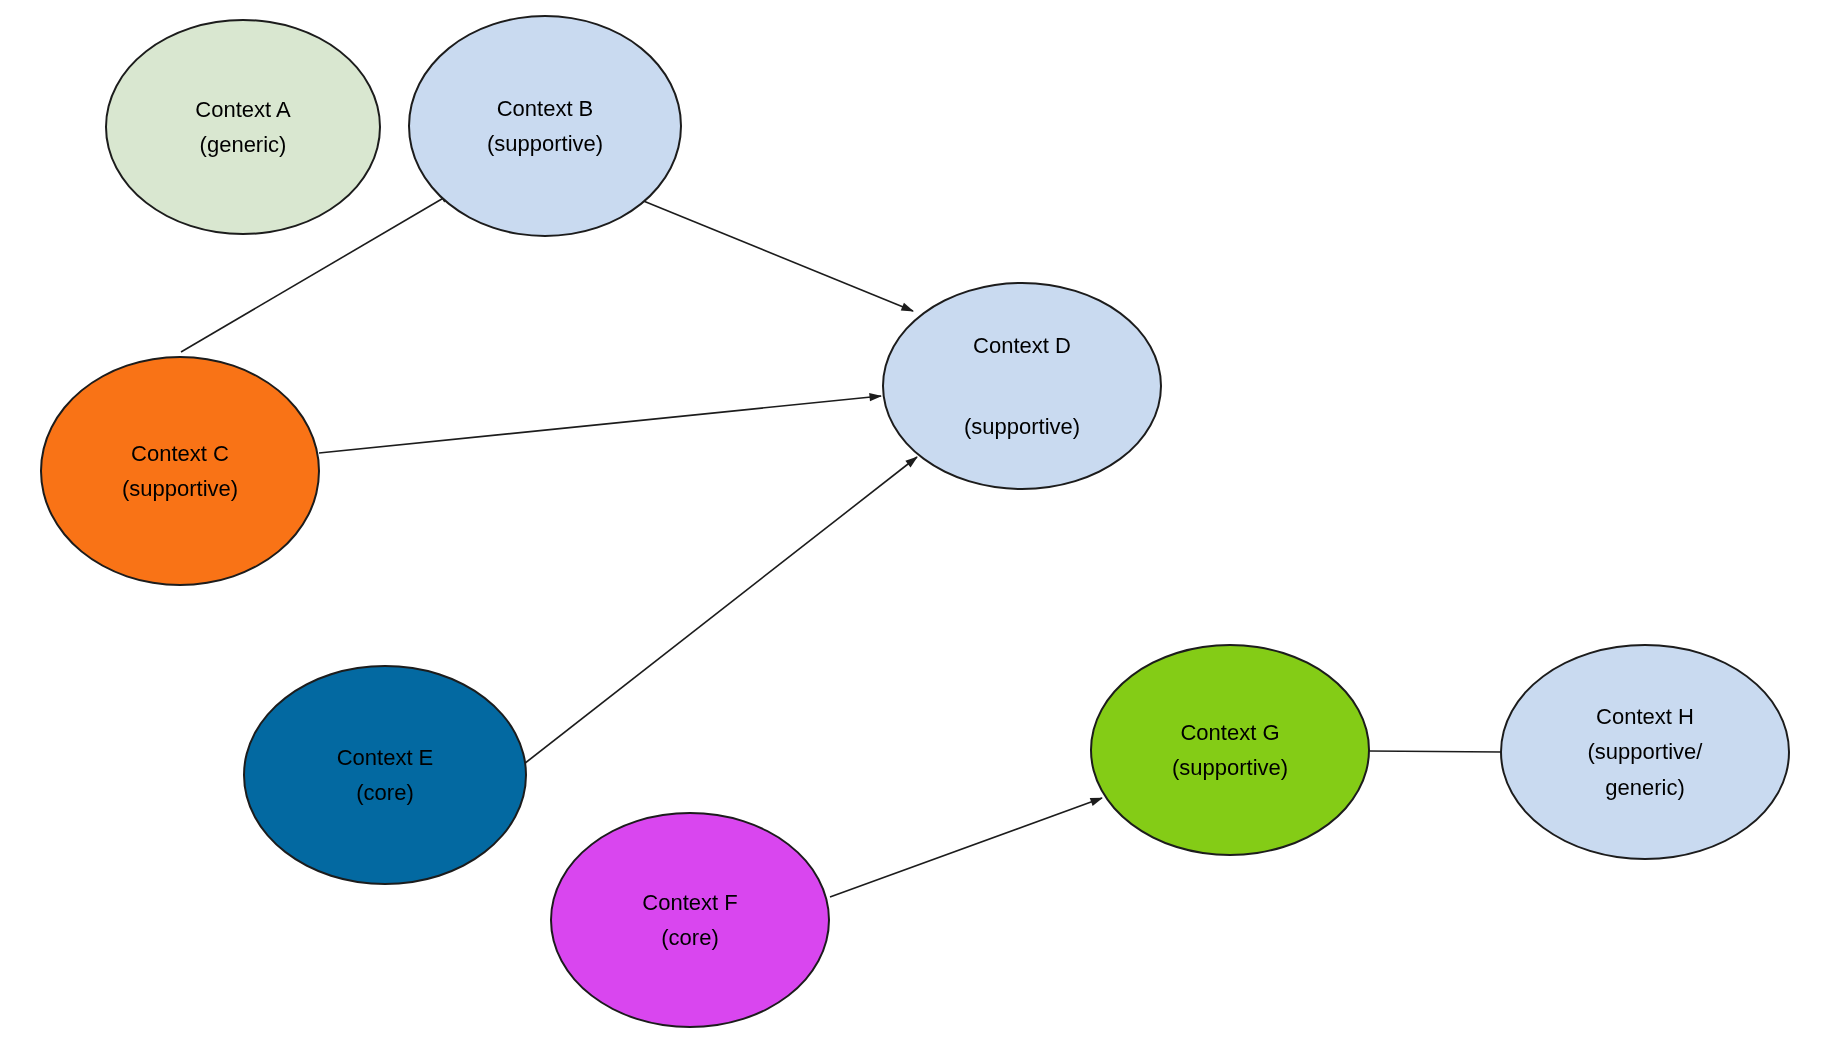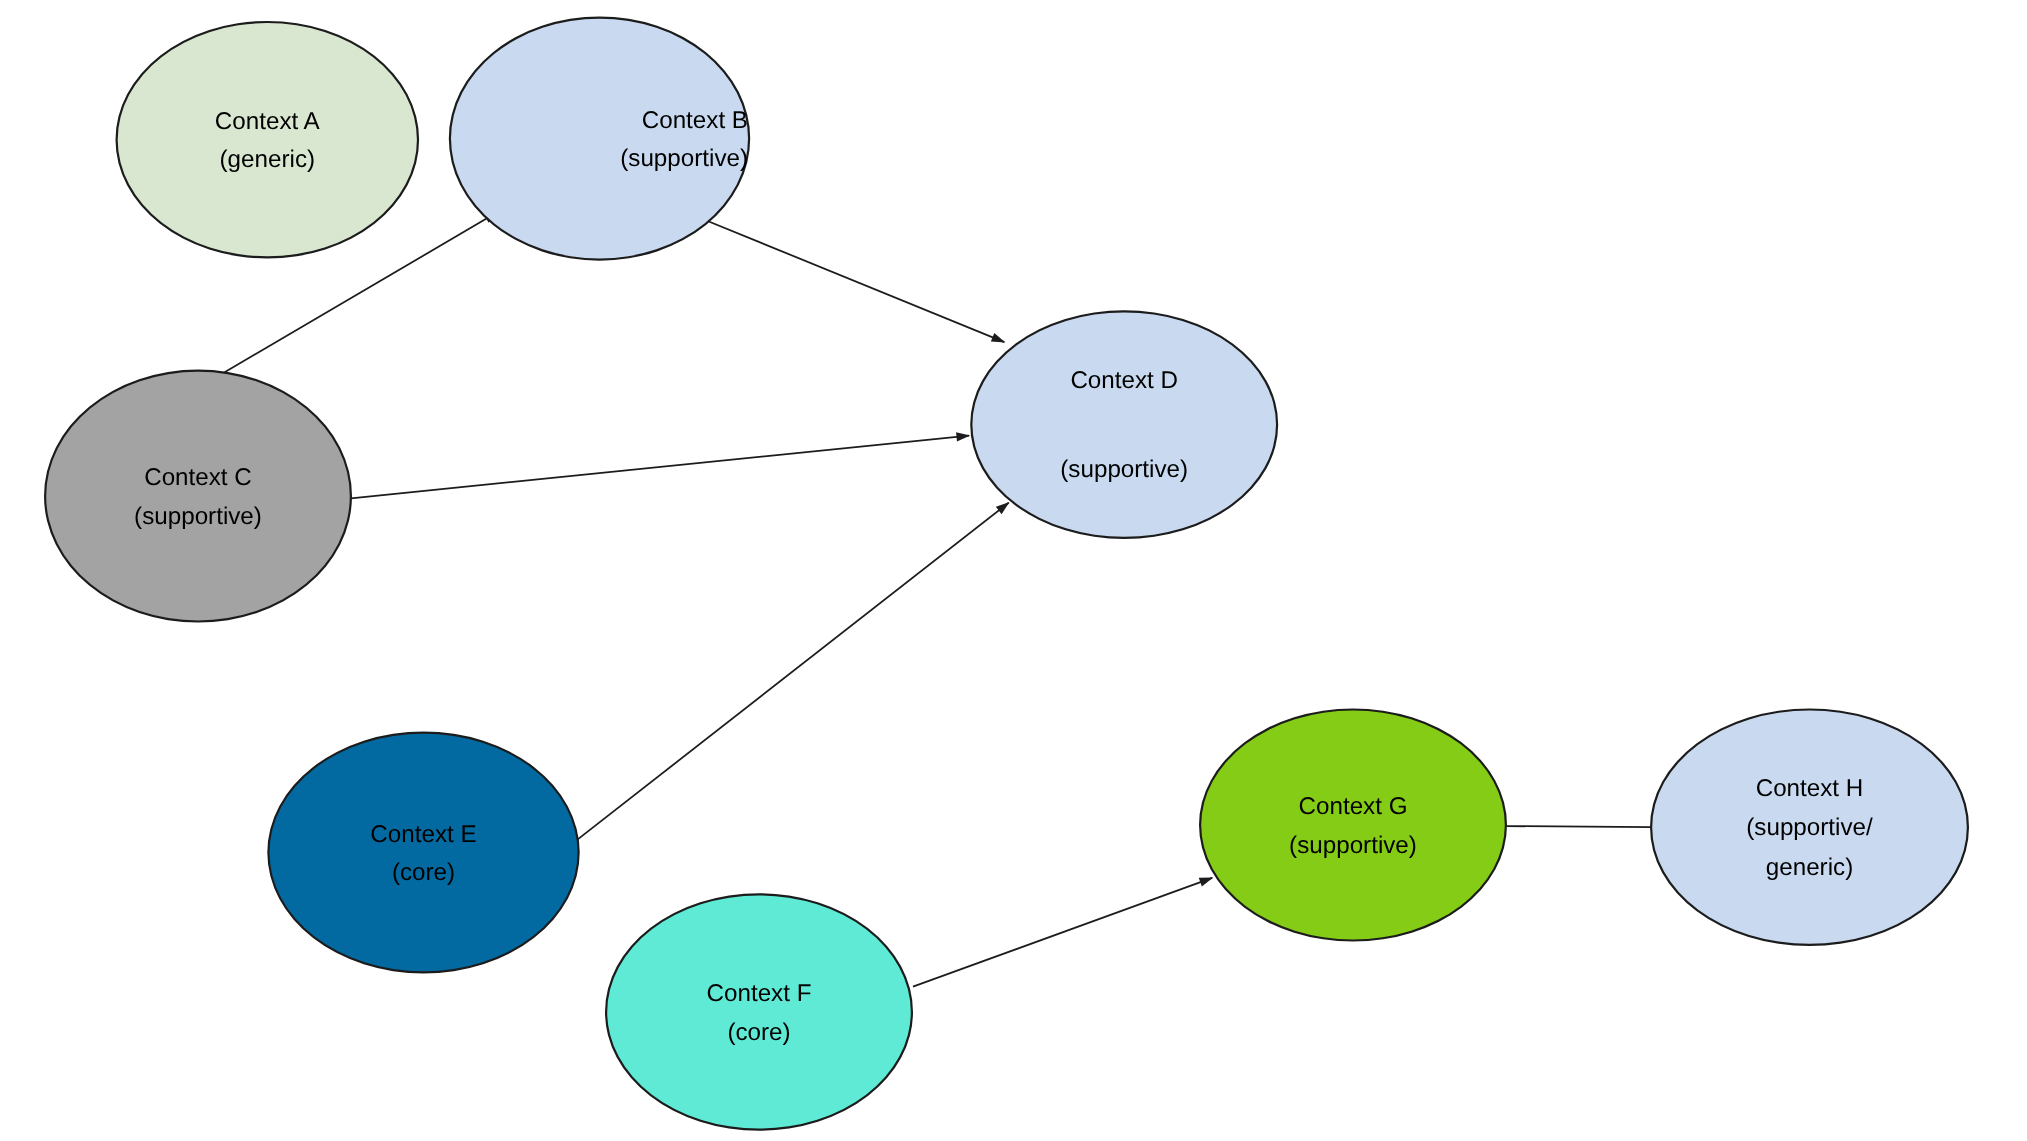--- a/index.html
+++ b/index.html
@@ -53,37 +53,37 @@
         <line x1="524" y1="764" x2="917" y2="457" stroke="#1c1c1c" stroke-width="1.6" marker-end="url(#arrowhead)"></line>
         <line x1="830" y1="897" x2="1102" y2="798" stroke="#1c1c1c" stroke-width="1.6" marker-end="url(#arrowhead)"></line>
         <line x1="1369" y1="751" x2="1501" y2="752" stroke="#1c1c1c" stroke-width="1.6"></line>
       </g>
   </svg>
   <div id="node-layer">
       <div class="node" style="left: 105px; top: 19px; width: 276px; height: 216px; background: rgb(217, 231, 208); border-color: rgb(28, 28, 28);">
         <div class="node-line">Context A</div>
         <div class="node-line">(generic)</div>
       </div>
-      <div class="node" style="left: 408px; top: 15px; width: 274px; height: 222px; background: rgb(201, 218, 240); border-color: rgb(28, 28, 28); align-items: flex-end;">
+      <div class="node" style="left: 408px; top: 15px; width: 274px; height: 222px; background: rgb(201, 218, 240); border-color: rgb(28, 28, 28);">
         <div class="node-line">Context B</div>
         <div class="node-line">(supportive)</div>
       </div>
-      <div class="node" style="left: 40px; top: 336px; width: 280px; height: 230px; background: #a3a3a3; border-color: rgb(28, 28, 28);">
+      <div class="node" style="left: 40px; top: 356px; width: 280px; height: 230px; background: #f97316; border-color: rgb(28, 28, 28);">
         <div class="node-line">Context C</div>
         <div class="node-line">(supportive)</div>
       </div>
       <div class="node" style="left: 882px; top: 282px; width: 280px; height: 208px; background: rgb(201, 218, 240); border-color: rgb(28, 28, 28); gap: 46px;">
         <div class="node-line">Context D</div>
         <div class="node-line">(supportive)</div>
       </div>
       <div class="node" style="left: 243px; top: 665px; width: 284px; height: 220px; background: #0369a1; border-color: rgb(28, 28, 28);">
         <div class="node-line">Context E</div>
         <div class="node-line">(core)</div>
       </div>
-      <div class="node" style="left: 550px; top: 812px; width: 280px; height: 216px; background: #5eead4; border-color: rgb(28, 28, 28);">
+      <div class="node" style="left: 550px; top: 812px; width: 280px; height: 216px; background: #d946ef; border-color: rgb(28, 28, 28);">
         <div class="node-line">Context F</div>
         <div class="node-line">(core)</div>
       </div>
       <div class="node" style="left: 1090px; top: 644px; width: 280px; height: 212px; background: #84cc16; border-color: rgb(28, 28, 28);">
         <div class="node-line">Context G</div>
         <div class="node-line">(supportive)</div>
       </div>
       <div class="node" style="left: 1500px; top: 644px; width: 290px; height: 216px; background: rgb(201, 218, 240); border-color: rgb(28, 28, 28); align-items: center;">
         <div class="node-line">Context H</div>
         <div class="node-line">(supportive/</div>

